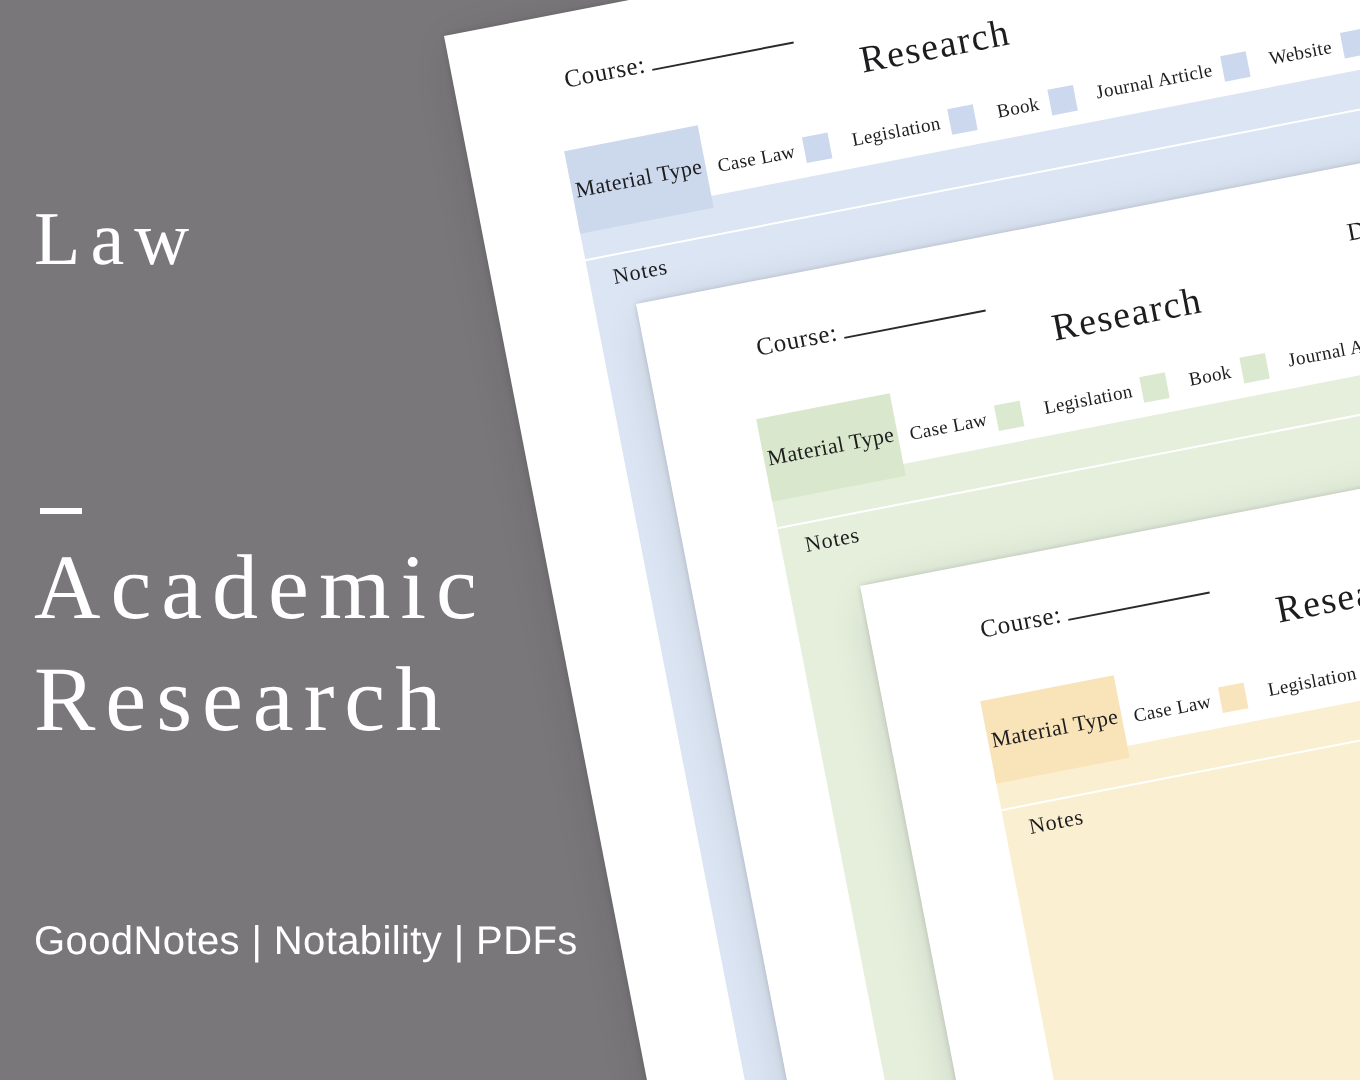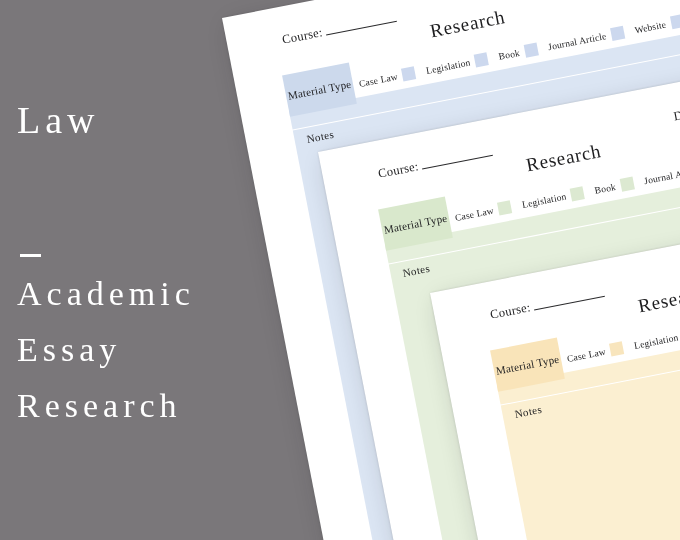--- a/index.html
+++ b/index.html
@@ -18,21 +18,21 @@
   .sb-title {
     position: absolute; left: 17px; top: 93px;
     font-size: 38px; line-height: 54px; letter-spacing: 5px; font-weight: 400;
   }
   .sb-divider {
     position: absolute; left: 20px; top: 254px;
     width: 21px; height: 2.5px; background: var(--sb-text, #ffffff);
   }
   .sb-subtitle {
     position: absolute; left: 17px; top: 266px;
-    font-size: 34px; line-height: 56px; letter-spacing: 5px; font-weight: 400;
+    font-size: 46px; line-height: 56px; letter-spacing: 5px; font-weight: 400;
   }
   .sb-formats {
     position: absolute; left: 17px; top: 460px;
     font-family: "Liberation Sans", sans-serif;
     font-size: 20px; letter-spacing: 0.2px;
   }
 
   
   .paper {
     position: absolute;
@@ -99,23 +99,23 @@
 
 <div class="stage" id="stage" style="--bg: #7a777a; --paper-bg: #ffffff; --ink: #1d1d1f; --sb-text: #ffffff;">
 
   <div class="sidebar">
     <div class="sb-title">
       <div>Law</div>
     </div>
     <div class="sb-divider"></div>
     <div class="sb-subtitle">
       <div>Academic</div>
-      <div>Essay</div>
       <div>Research</div>
     </div>
+    <div class="sb-formats">GoodNotes | Notability | PDFs</div>
   </div>
 
 <div class="paper p0" style="--block: #dbe5f3; --box: #ccd9ec; --cbx: #ccd8ee;">
   <div class="mt-strip"></div>
   <div class="mt-box">Material Type</div>
   <div class="options">
         <span class="opt">
           <span>Case Law</span>
           <span class="cb"></span>
         </span>

